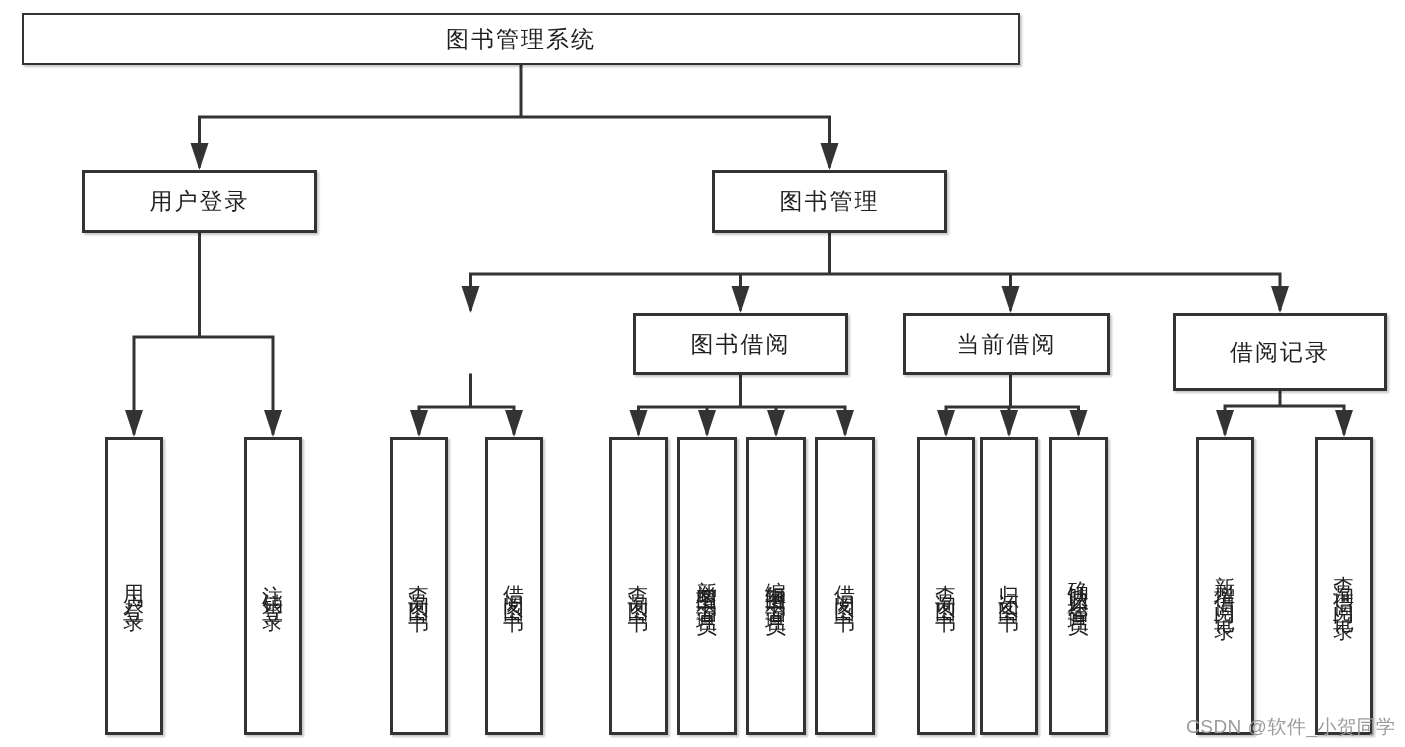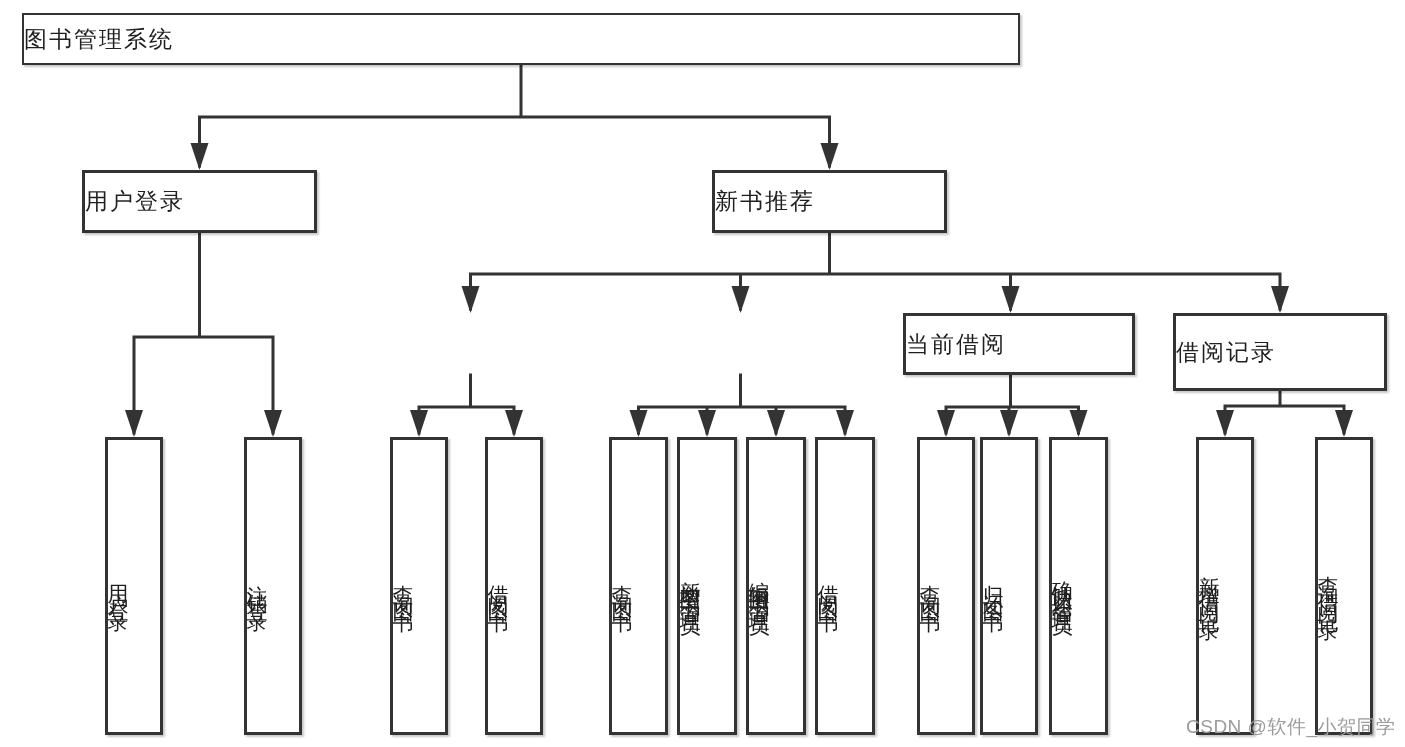--- a/index.html
+++ b/index.html
@@ -36,20 +36,21 @@
   .connectors polygon {
     fill: var(--line, #333333);
     stroke: none;
   }
   .box {
     position: absolute;
     background: var(--box_fill, #ffffff);
     border: 3px solid var(--line, #333333);
     display: flex;
     align-items: center;
+    justify-content: center;
     box-shadow: 1.5px 1.5px 2px rgba(0,0,0,0.22);
   }
   .box.root { border-width: 2px; }
   .box .hlabel {
     font-size: 23px;
     letter-spacing: 2px;
     color: var(--text, #1f1f1f);
     white-space: nowrap;
     line-height: 1;
   }
@@ -115,24 +116,27 @@
   </svg>
 
   <div class="box root" style="left:22px;top:13px;width:998px;height:52px">
     <span class="hlabel">图书管理系统</span>
   </div>
 
   <div class="box" style="left:82px;top:170px;width:235px;height:63px">
     <span class="hlabel">用户登录</span>
   </div>
   <div class="box" style="left:712px;top:170px;width:235px;height:63px">
-    <span class="hlabel">新书推荐</span>
+    <span class="hlabel">图书管理</span>
   </div>
 
-  <div class="box" style="left:903px;top:313px;width:232px;height:62px">
+  <div class="box" style="left:633px;top:313px;width:215px;height:62px">
+    <span class="hlabel">图书借阅</span>
+  </div>
+  <div class="box" style="left:903px;top:313px;width:207px;height:62px">
     <span class="hlabel">当前借阅</span>
   </div>
   <div class="box" style="left:1173px;top:313px;width:214px;height:78px">
     <span class="hlabel">借阅记录</span>
   </div>
 
   <div class="box" style="left:105px;top:437px;width:58px;height:298px">
     <span class="vlabel">用户登录</span>
   </div>
   <div class="box" style="left:244px;top:437px;width:58px;height:298px">

